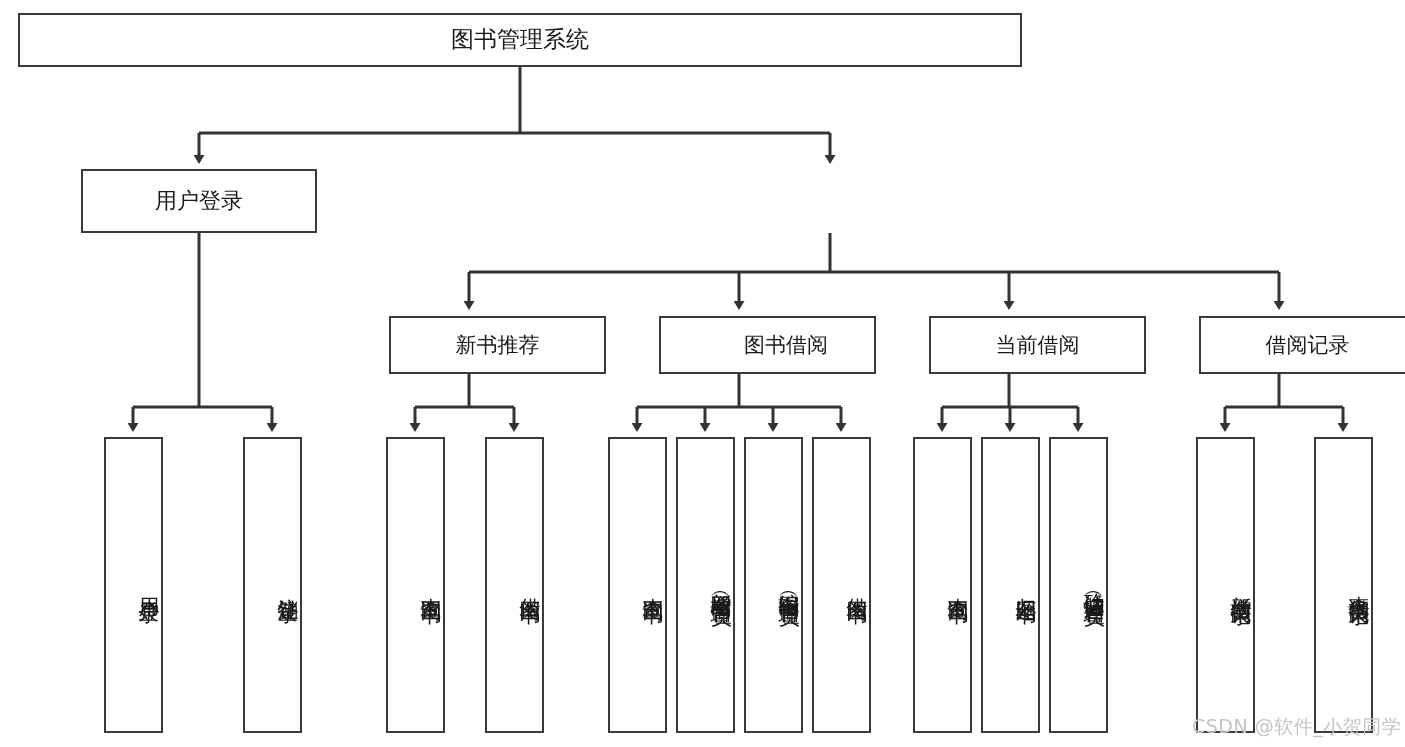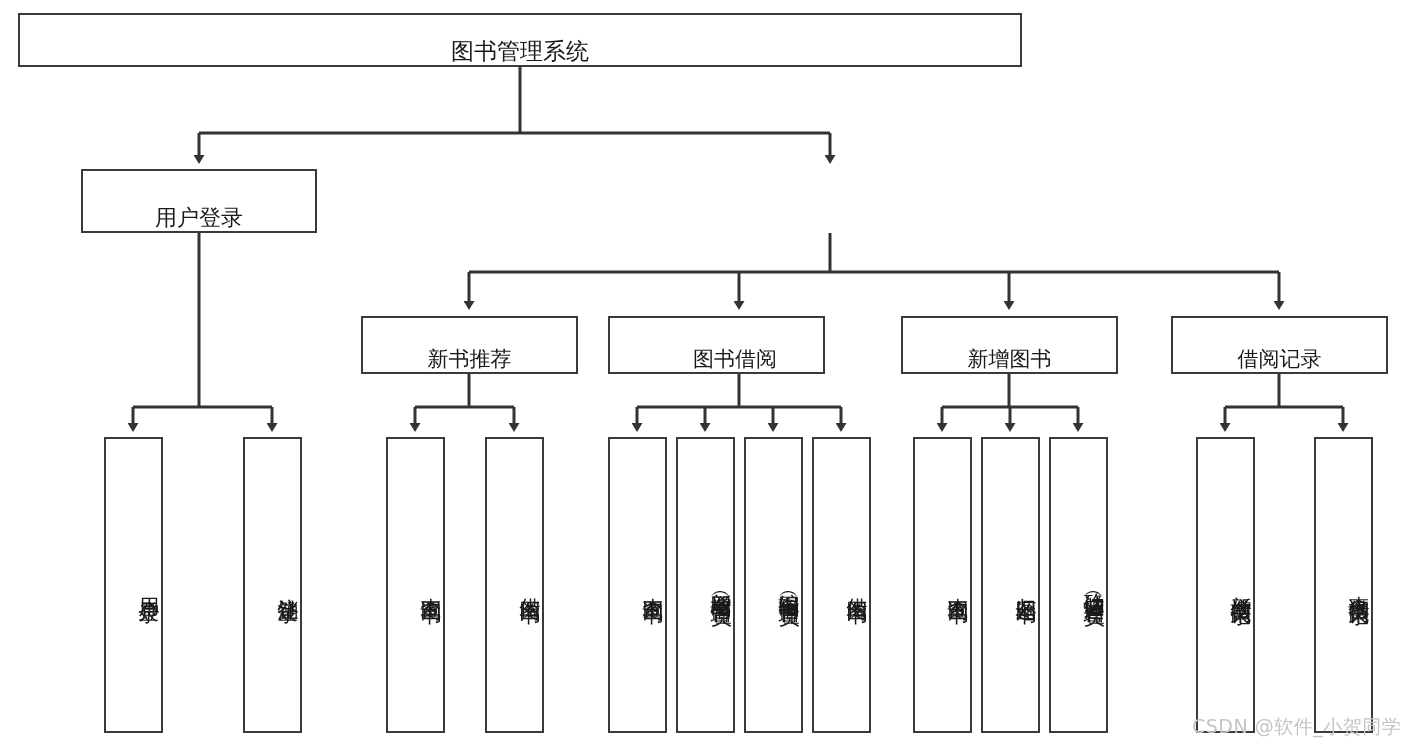--- a/index.html
+++ b/index.html
@@ -24,33 +24,34 @@
     width: 1405px;
     height: 747px;
   }
   .node {
     position: absolute;
     box-sizing: border-box;
     border: 2.5px solid #3a3a3a;
     background: #ffffff;
     color: #1a1a1a;
     display: flex;
-    align-items: flex-end;
+    align-items: center;
     justify-content: center;
     text-align: center;
     line-height: 1.18;
   }
   .node-root {
     font-size: 23px;
   }
   .node-l2 {
     font-size: 22px;
   }
   .node-l3 {
     font-size: 21px;
+    margin-left: 28px;
   }
   .node-leaf {
     font-size: 21px;
     writing-mode: vertical-rl;
     text-orientation: upright;
     letter-spacing: 2px;
     padding-top: 6px;
     padding-bottom: 6px;
     align-items: flex-start;
     justify-content: center;
@@ -128,25 +129,25 @@
     <span>图书管理系统</span>
   </div>
 
   <div class="node node-l2" style="left:81px; top:169px; width:236px; height:64px;">
     <span>用户登录</span>
   </div>
 
   <div class="node node-l3" style="left:361px; top:316px; width:217px; height:58px;">
     <span>新书推荐</span>
   </div>
-  <div class="node node-l3" style="left:608px; top:316px; width:217px; height:58px;padding-left:37px;">
+  <div class="node node-l3" style="left:631px; top:316px; width:217px; height:58px;padding-left:37px;">
     <span>图书借阅</span>
   </div>
   <div class="node node-l3" style="left:901px; top:316px; width:217px; height:58px;">
-    <span>新增图书</span>
+    <span>当前借阅</span>
   </div>
   <div class="node node-l3" style="left:1171px; top:316px; width:217px; height:58px;">
     <span>借阅记录</span>
   </div>
 
   <div class="node node-leaf" style="left:104px; top:437px; width:59px; height:296px;">
     <span class="vlabel">用户登录</span>
   </div>
   <div class="node node-leaf" style="left:243px; top:437px; width:59px; height:296px;">
     <span class="vlabel">注销登录</span>

